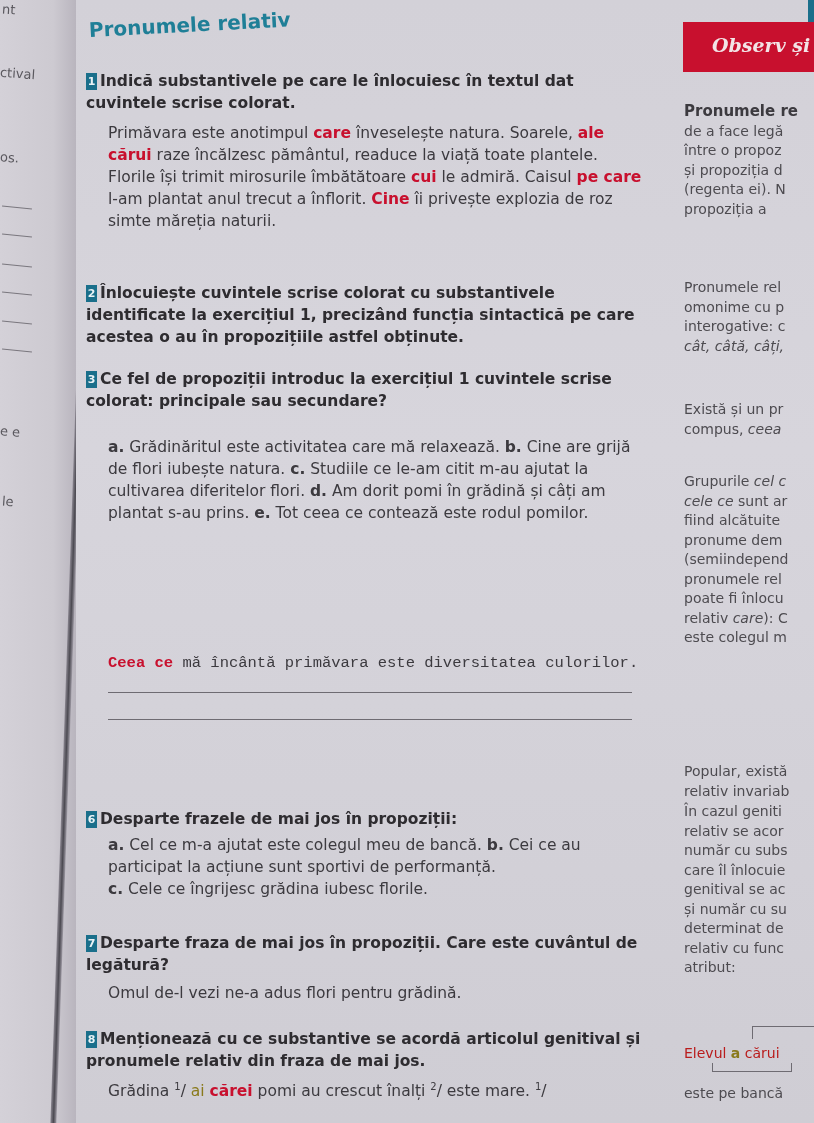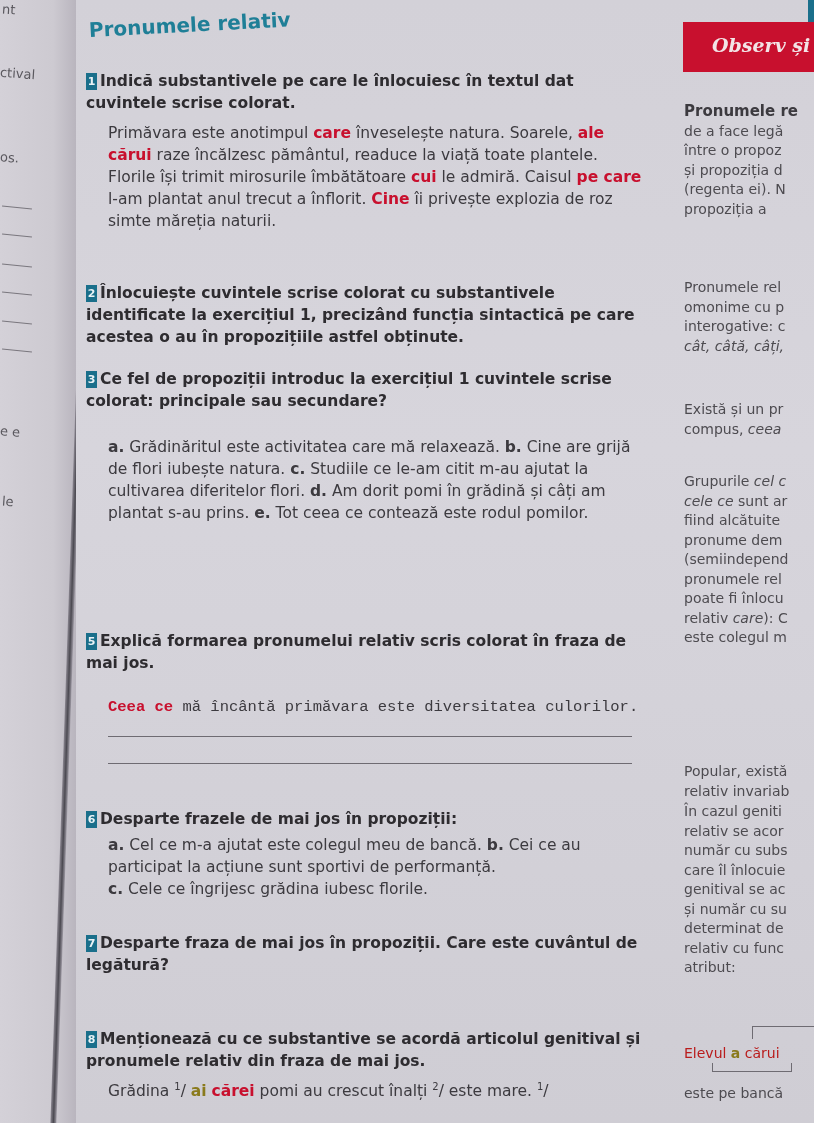--- a/index.html
+++ b/index.html
@@ -123,43 +123,43 @@
   <div class="body-text" style="margin-top:6px;">
     <b>a.</b> <span>Grădinăritul este activitatea care mă relaxează.</span>
     <b>b.</b> <span>Cine are grijă de flori iubește natura.</span>
     <b>c.</b> <span>Studiile ce le-am citit m-au ajutat la cultivarea diferitelor flori.</span>
     <b>d.</b> <span>Am dorit pomi în grădină și câți am plantat s-au prins.</span>
     <b>e.</b> <span>Tot ceea ce contează este rodul pomilor.</span>
   </div>
 </div>
 
 <div class="ex" style="top:630px;">
-  <div class="q"><span class="badge">5</span><span>Explică formarea pronumelui relativ scris colorat în fraza de mai jos.</span></div>
   <div class="body-text" style="margin-top:22px;font-family:Liberation Mono, monospace;"><span class="red">Ceea ce</span><span> mă încântă primăvara este diversitatea culorilor.</span></div>
   <div class="ans-line"></div>
   <div class="ans-line" style="margin-top:26px;"></div>
 </div>
 
 <div class="ex" style="top:808px;">
   <div class="q"><span class="badge">6</span><span>Desparte frazele de mai jos în propoziții:</span></div>
   <div class="body-text" style="margin-top:4px;">
     <b>a.</b> <span>Cel ce m-a ajutat este colegul meu de bancă.</span>
     <b>b.</b> <span>Cei ce au participat la acțiune sunt sportivi de performanță.</span><br>
     <b>c.</b> <span>Cele ce îngrijesc grădina iubesc florile.</span>
   </div>
 </div>
 
 <div class="ex" style="top:932px;">
   <div class="q"><span class="badge">7</span><span>Desparte fraza de mai jos în propoziții. Care este cuvântul de legătură?</span></div>
+  <div class="body-text" style="margin-top:6px;">Omul de-l vezi ne-a adus flori pentru grădină.</div>
 </div>
 
 <div class="ex" style="top:1028px;">
   <div class="q"><span class="badge">8</span><span>Menționează cu ce substantive se acordă articolul genitival și pronumele relativ din fraza de mai jos.</span></div>
   <div class="body-text" style="margin-top:4px;">
-    <span>Grădina </span><sup>1</sup><span>/ </span><span style="color:#8a7a1c;font-weight:bold;">ai</span><span> </span><span class="red">cărei</span><span> pomi au crescut înalți </span><sup>2</sup><span>/ este mare. </span><sup>1</sup><span>/</span>
+    <span>Grădina </span><sup>1</sup><span>/ </span><span style="color:#8a7a1c;font-weight:normal;">ai</span><span> </span><span class="red">cărei</span><span> pomi au crescut înalți </span><sup>2</sup><span>/ este mare. </span><sup>1</sup><span>/</span>
   </div>
 </div>
 
 <div class="side" style="top:102px;">
   <div class="b">Pronumele re</div>
   <div>de a face legă</div>
   <div>între o propoz</div>
   <div>și propoziția d</div>
   <div>(regenta ei). N</div>
   <div>propoziția a</div>

